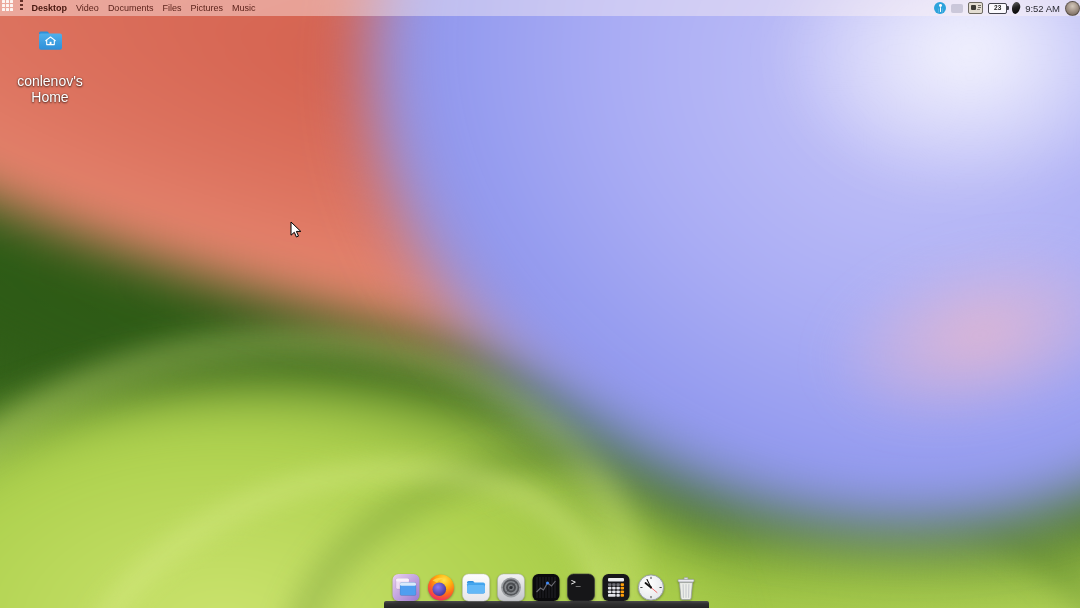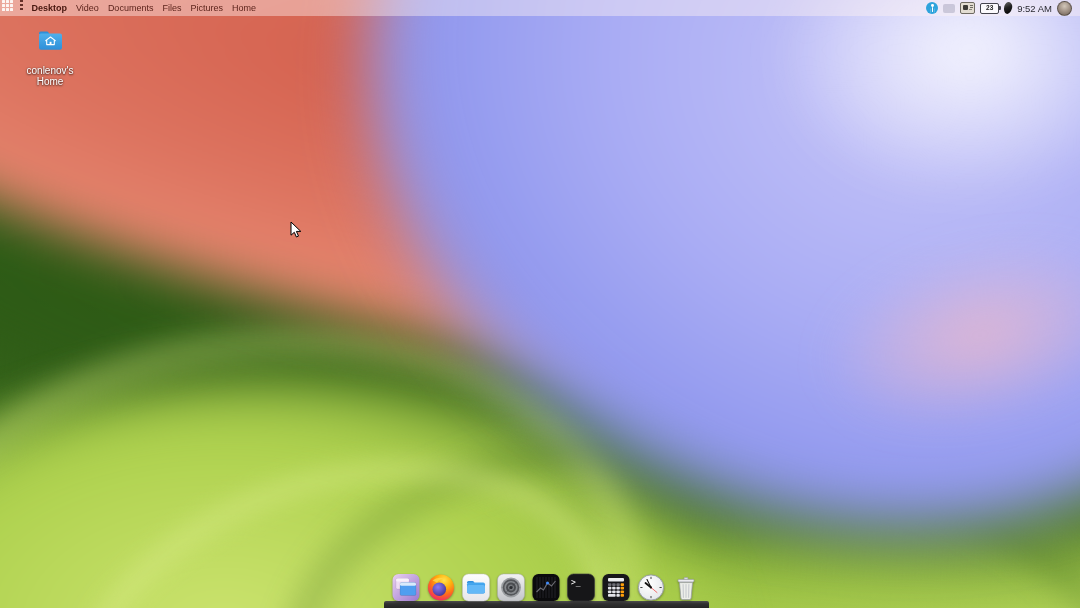--- a/index.html
+++ b/index.html
@@ -35,21 +35,21 @@
      background:rgba(255,244,242,0.42);font-size:9px;color:#5c241c;z-index:50;}
   .mb-left{display:flex;height:100%;}
   .apps-grid{width:13px;height:12px;margin:0 3px 0 2px;display:grid;
      grid-template-columns:repeat(3,3px);grid-template-rows:repeat(3,3px);gap:1px;cursor:pointer;}
   .apps-grid span{background:rgba(255,255,255,0.88);border-radius:0.5px;}
   .drag-handle{width:3px;height:11px;margin:0 4px 0 2px;
      background:repeating-linear-gradient(180deg,rgba(78,28,22,0.85) 0 2px,transparent 2px 4px);}
   .menus{display:flex;align-items:center;height:100%;}
   .menu-item{padding:0 4.5px;height:100%;display:flex;align-items:center;cursor:pointer;}
   .menu-item.bold{font-weight:bold;color:#47170f;}
-  .mb-right{margin-left:auto;display:flex;align-items:center;gap:5px;padding-right:8px;height:100%;}
+  .mb-right{margin-left:auto;display:flex;align-items:center;gap:5px;padding-right:0;height:100%;}
   .a11y{width:12px;height:12px;border-radius:50%;background:#2ea3dc;position:relative;}
   .a11y:before{content:"";position:absolute;left:4.6px;top:2px;width:2.8px;height:2.8px;border-radius:50%;background:#fff;}
   .a11y:after{content:"";position:absolute;left:5.4px;top:5px;width:1.4px;height:5px;background:#fff;border-radius:1px;
      box-shadow:-2px 1px 0 -0.4px #fff,2px 1px 0 -0.4px #fff;}
   .dim-ico{width:12px;height:9px;border-radius:2px;background:rgba(110,110,140,0.28);}
   .kbd-ico{width:13px;height:10px;border-radius:2px;background:#e3ddd2;border:0.5px solid #6e6a62;position:relative;}
   .kbd-ico:before{content:"";position:absolute;left:1.5px;top:1.5px;width:5px;height:5px;background:#3c3a36;border-radius:1px;}
   .kbd-ico:after{content:"";position:absolute;right:1.5px;top:2px;width:3px;height:1.2px;background:#6e6a62;
      box-shadow:0 2px 0 #6e6a62,-1px 4px 0 #8a857c;}
   .battery{position:relative;width:17px;height:9px;border:1px solid #44444e;border-radius:2px;
@@ -57,21 +57,21 @@
      display:flex;align-items:center;justify-content:center;line-height:1;}
   .battery:after{content:"";position:absolute;right:-3px;top:2px;width:2px;height:4px;background:#44444e;border-radius:0 1px 1px 0;}
   .mouse-ico{width:8px;height:12px;border-radius:45% 55% 50% 50%/42% 42% 58% 58%;transform:rotate(14deg);
      background:linear-gradient(145deg,#6a6a6a 0%,#222 45%,#000 100%);}
   .time{font-size:9.5px;color:#2b2b33;cursor:pointer;}
   .avatar{width:13px;height:13px;border-radius:50%;border:0.5px solid rgba(0,0,0,0.35);
      background:radial-gradient(circle at 50% 32%,#d2c7ba 0%,#a5968a 45%,#6b5d52 100%);}
 
   
   .desk-icon{position:absolute;left:16px;top:30px;width:68px;text-align:center;cursor:pointer;z-index:10;}
-  .desk-icon .label{display:block;margin-top:10px;font-size:10px;color:#fff;
+  .desk-icon .label{display:block;margin-top:18px;font-size:14px;color:#fff;
      text-shadow:0 1px 2px rgba(0,0,0,0.65),0 0 2px rgba(0,0,0,0.4);}
 
   
   .cursor{position:absolute;left:290px;top:221px;z-index:99;}
 
   
   .dock{position:absolute;left:546px;transform:translateX(-50%);bottom:0;z-index:60;}
   .shelf{position:absolute;left:50%;transform:translateX(-50%);bottom:0;width:325px;height:7px;
      background:linear-gradient(180deg,#4e4e4e 0%,#303030 40%,#242424 100%);border-radius:2px 2px 0 0;}
   .dock-items{position:relative;display:flex;align-items:flex-end;gap:6px;padding-bottom:6px;}
@@ -108,21 +108,21 @@
           <span></span>
           <span></span>
       </div>
       <div class="drag-handle"></div>
       <div class="menus">
         <div class="menu-item bold">Desktop</div>
         <div class="menu-item">Video</div>
         <div class="menu-item">Documents</div>
         <div class="menu-item">Files</div>
         <div class="menu-item">Pictures</div>
-        <div class="menu-item">Home</div>
+        <div class="menu-item">Music</div>
       </div>
     </div>
     <div class="mb-right">
       <div class="a11y"></div>
       <div class="dim-ico"></div>
       <div class="kbd-ico"></div>
       <div class="battery">23</div>
       <div class="mouse-ico"></div>
       <div class="time">9:52 AM</div>
       <div class="avatar"></div>

